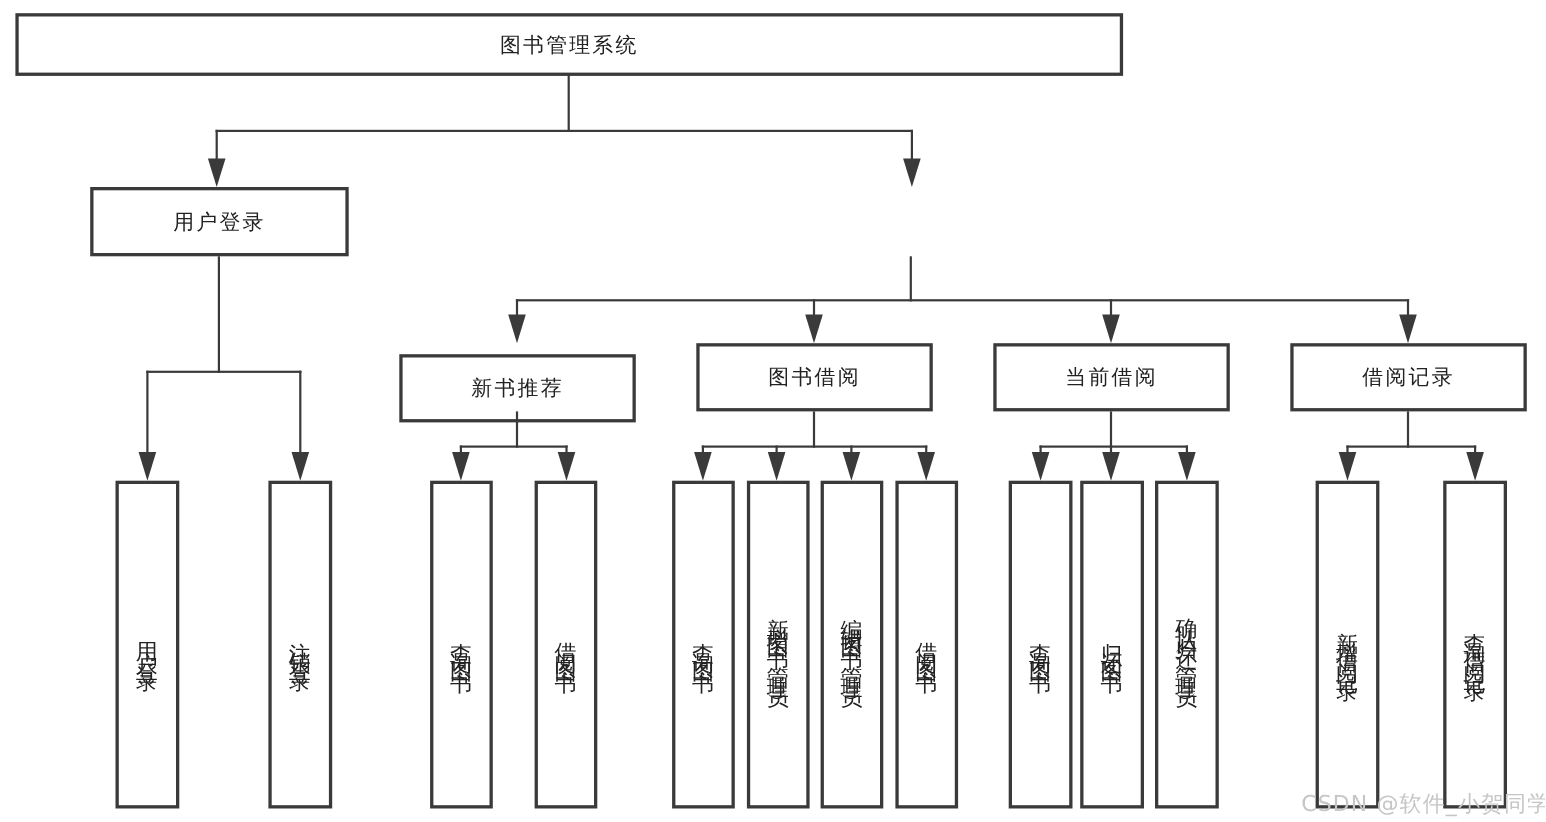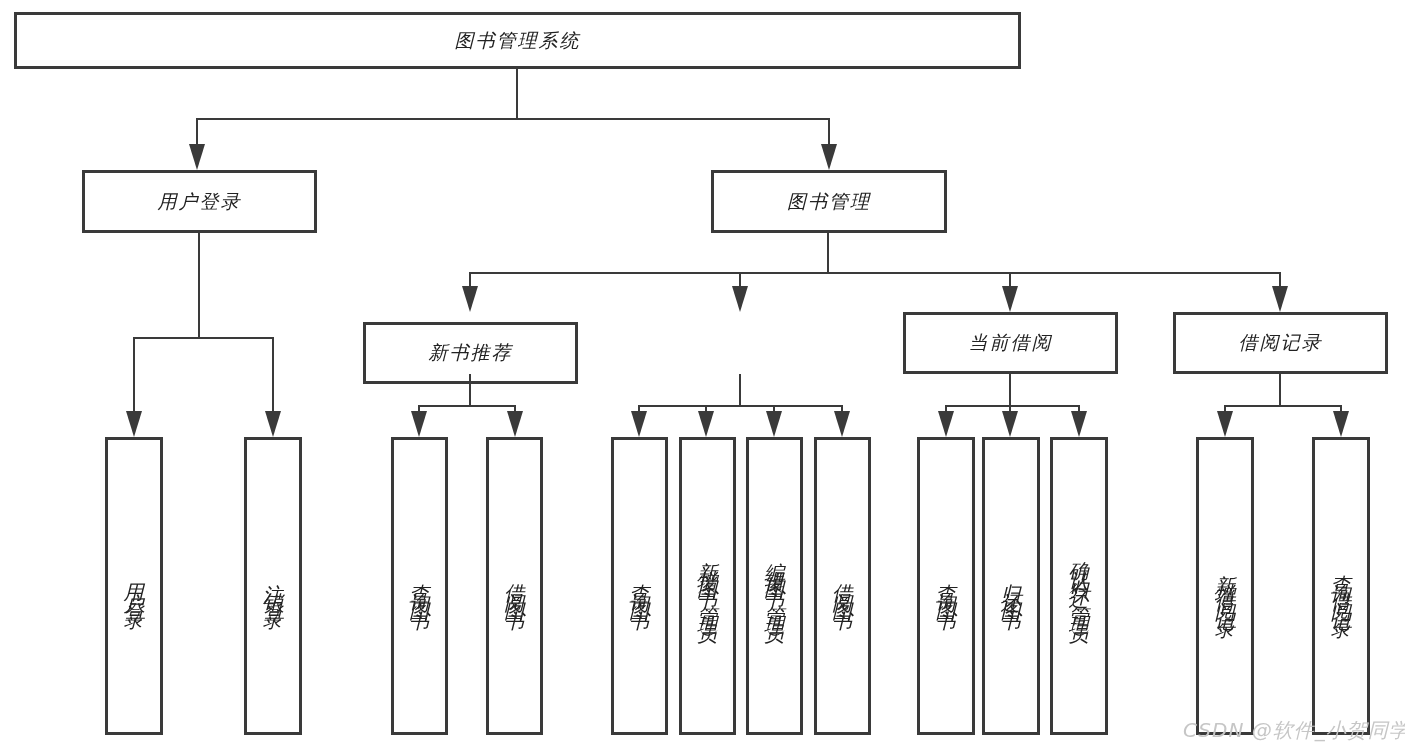--- a/index.html
+++ b/index.html
@@ -10,21 +10,20 @@
   }
   * { margin: 0; padding: 0; box-sizing: border-box; }
   html, body { background: var(--background); }
   body { font-family: "DejaVu Sans", "Liberation Sans", sans-serif; }
   .stage {
     position: relative;
     width: 1405px;
     height: 747px;
     background: var(--background);
     overflow: hidden;
-    font-style: italic;
   }
   .box {
     position: absolute;
     border: 3px solid var(--line);
     background: var(--background);
     display: flex;
     align-items: center;
     justify-content: center;
     color: var(--text);
   }
@@ -73,23 +72,20 @@
   <div class="vl" style="left:516px;top:68px;height:52px"></div>
   <div class="hl" style="left:196px;top:118px;width:634px"></div>
   <div class="vl" style="left:196px;top:118px;height:30px"></div>
   <div class="vl" style="left:828px;top:118px;height:30px"></div>
   <div class="arrow" style="left:189px;top:144px"></div>
   <div class="arrow" style="left:821px;top:144px"></div>
 
   <div class="box hbox" style="left:82px;top:170px;width:235px;height:63px">
     <span class="label">用户登录</span>
   </div>
-  <div class="box hbox" style="left:711px;top:170px;width:236px;height:63px">
-    <span class="label">图书管理</span>
-  </div>
 
   <div class="vl" style="left:198px;top:233px;height:106px"></div>
   <div class="hl" style="left:133px;top:337px;width:141px"></div>
   <div class="vl" style="left:133px;top:337px;height:76px"></div>
   <div class="vl" style="left:272px;top:337px;height:76px"></div>
   <div class="arrow" style="left:126px;top:411px"></div>
   <div class="arrow" style="left:265px;top:411px"></div>
 
   <div class="vl" style="left:827px;top:233px;height:41px"></div>
   <div class="hl" style="left:469px;top:272px;width:812px"></div>
@@ -97,20 +93,23 @@
   <div class="vl" style="left:739px;top:272px;height:16px"></div>
   <div class="vl" style="left:1009px;top:272px;height:16px"></div>
   <div class="vl" style="left:1279px;top:272px;height:16px"></div>
   <div class="arrow" style="left:462px;top:286px"></div>
   <div class="arrow" style="left:732px;top:286px"></div>
   <div class="arrow" style="left:1002px;top:286px"></div>
   <div class="arrow" style="left:1272px;top:286px"></div>
 
   <div class="box hbox" style="left:363px;top:322px;width:215px;height:62px">
     <span class="label">新书推荐</span>
+  </div>
+  <div class="box hbox" style="left:633px;top:312px;width:215px;height:62px">
+    <span class="label">图书借阅</span>
   </div>
   <div class="box hbox" style="left:1173px;top:312px;width:215px;height:62px">
     <span class="label">借阅记录</span>
   </div>
   <div class="box hbox" style="left:903px;top:312px;width:215px;height:62px">
     <span class="label">当前借阅</span>
   </div>
 
   <div class="vl" style="left:469px;top:374px;height:33px"></div>
   <div class="hl" style="left:418px;top:405px;width:98px"></div>

